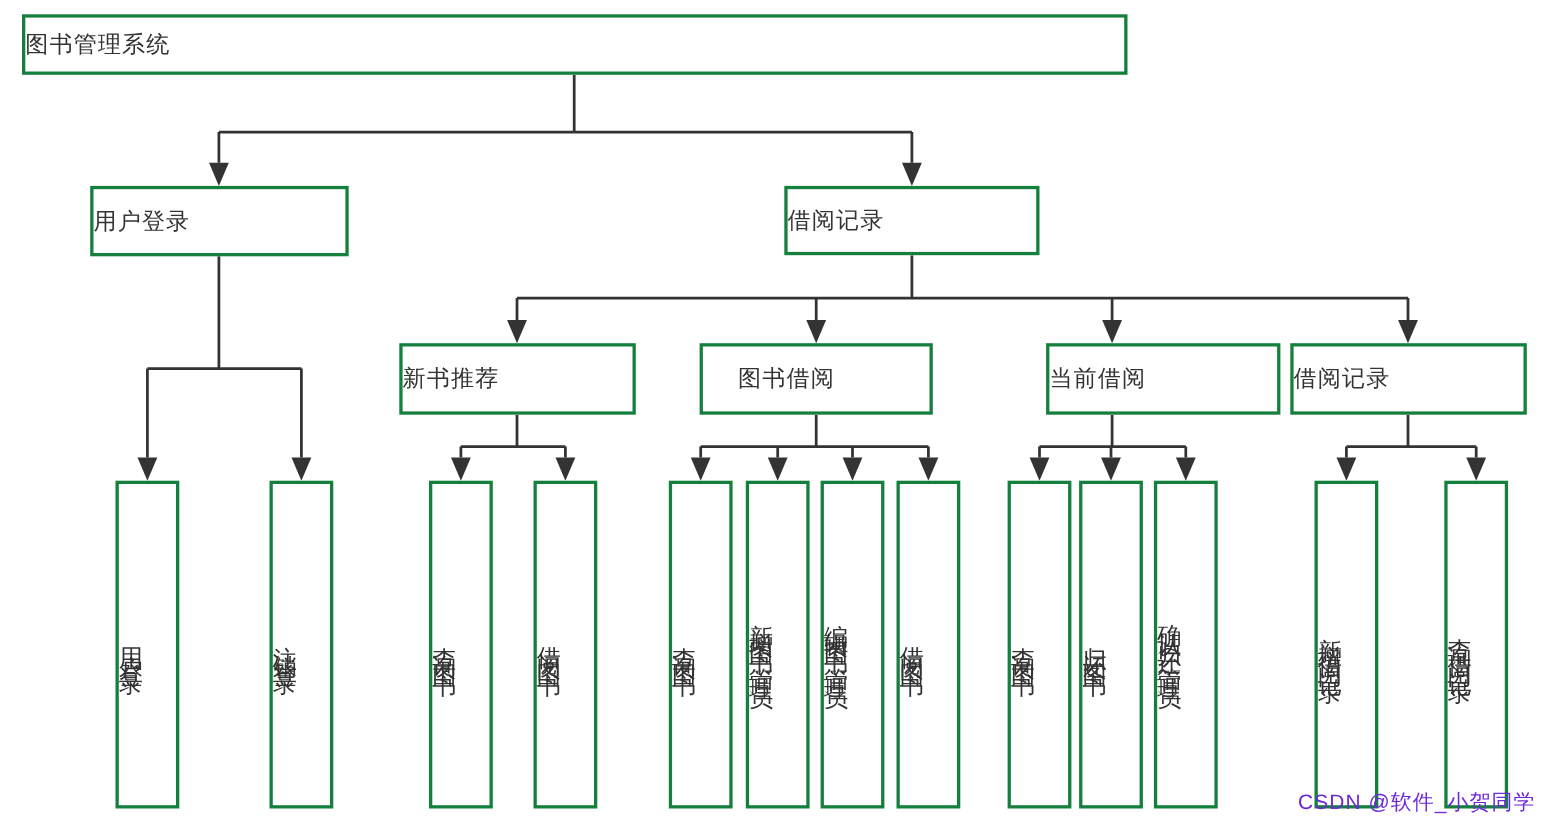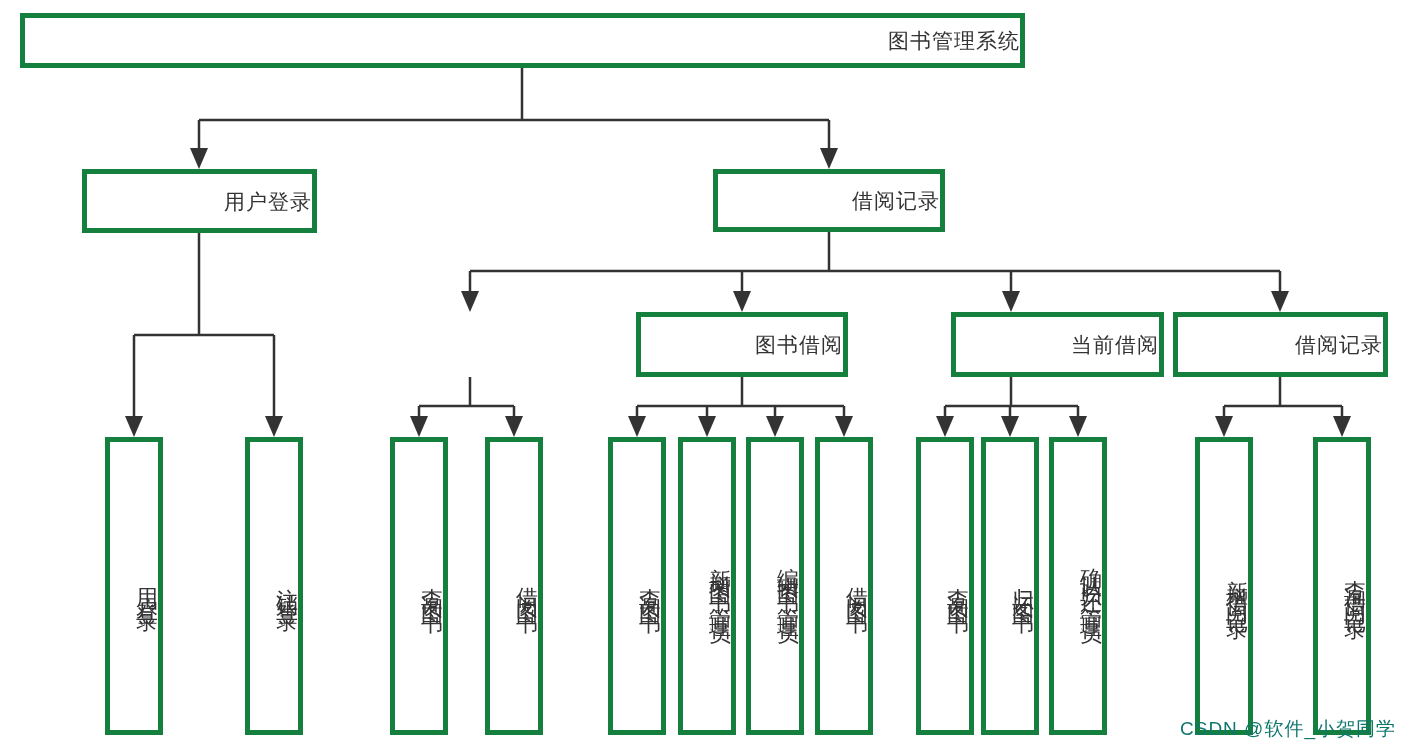--- a/index.html
+++ b/index.html
@@ -7,47 +7,47 @@
     position:relative;
     width:1405px;height:747px;
     background:#ffffff;
     font-family:"Liberation Sans","DejaVu Sans",sans-serif;
     overflow:hidden;
   }
   #wires{position:absolute;left:0;top:0;pointer-events:none;}
   .node{
     position:absolute;
     box-sizing:border-box;
-    border:5px solid #15803d;
+    border:3px solid #15803d;
     background:#ffffff;
-    display:flex;align-items:center;justify-content:flex-end;
+    display:flex;align-items:center;justify-content:flex-start;
     color:#333333;
   }
   .h-node span{font-size:21px;letter-spacing:1px;line-height:1;}
   .root{left:20px;top:13px;width:1005px;height:55px;}
   .l2a{left:82px;top:169px;width:235px;height:64px;}
   .l2b{left:713px;top:169px;width:232px;height:63px;}
   .l3{top:312px;height:65px;}
   .l3a{left:363px;width:215px;}
-  .l3b{left:636px;width:212px;}
+  .l3b{left:636px;width:212px;padding-left:32px;}
   .l3c{left:905px;width:213px;margin-left:46px;}
   .l3d{left:1173px;width:215px;}
   .leaf{top:437px;width:58px;height:298px;}
   .leaf span{
     writing-mode:vertical-rl;
     font-size:22px;letter-spacing:8px;line-height:1;
   }
   .p-a1{left:105px;} .p-a2{left:245px;}
   .p-b1{left:390px;} .p-b2{left:485px;}
   .p-c1{left:608px;} .p-c2{left:678px;} .p-c3{left:746px;} .p-c4{left:815px;}
   .p-d1{left:916px;} .p-d2{left:981px;} .p-d3{left:1049px;}
   .p-e1{left:1195px;} .p-e2{left:1313px;}
   #watermark{
     position:absolute;left:1180px;top:716px;
-    font-size:19px;color:#0f766e;letter-spacing:1px;
+    font-size:19px;color:#6d28d9;letter-spacing:1px;
     white-space:nowrap;
   }
 </style>
 </head>
 <body>
 
 <div id="canvas">
 
   <svg id="wires" width="1405" height="747" viewBox="0 0 1405 747">
     <g stroke="#333333" stroke-width="2.5" fill="none">
@@ -93,20 +93,23 @@
     <span>图书管理系统</span>
   </div>
 
   <div class="node h-node l2a">
     <span>用户登录</span>
   </div>
   <div class="node h-node l2b">
     <span>借阅记录</span>
   </div>
 
+  <div class="node h-node l3 l3a">
+    <span>新书推荐</span>
+  </div>
   <div class="node h-node l3 l3b">
     <span>图书借阅</span>
   </div>
   <div class="node h-node l3 l3c">
     <span>当前借阅</span>
   </div>
   <div class="node h-node l3 l3d">
     <span>借阅记录</span>
   </div>
 

